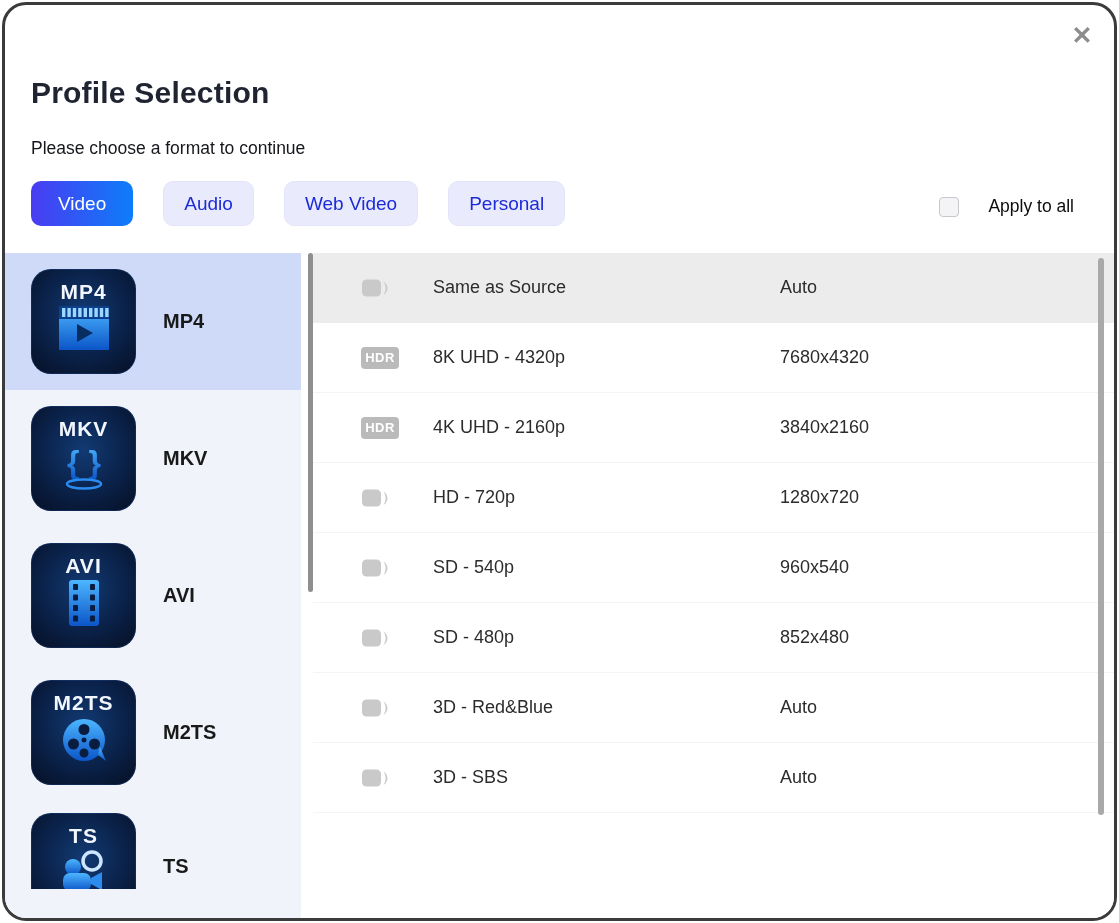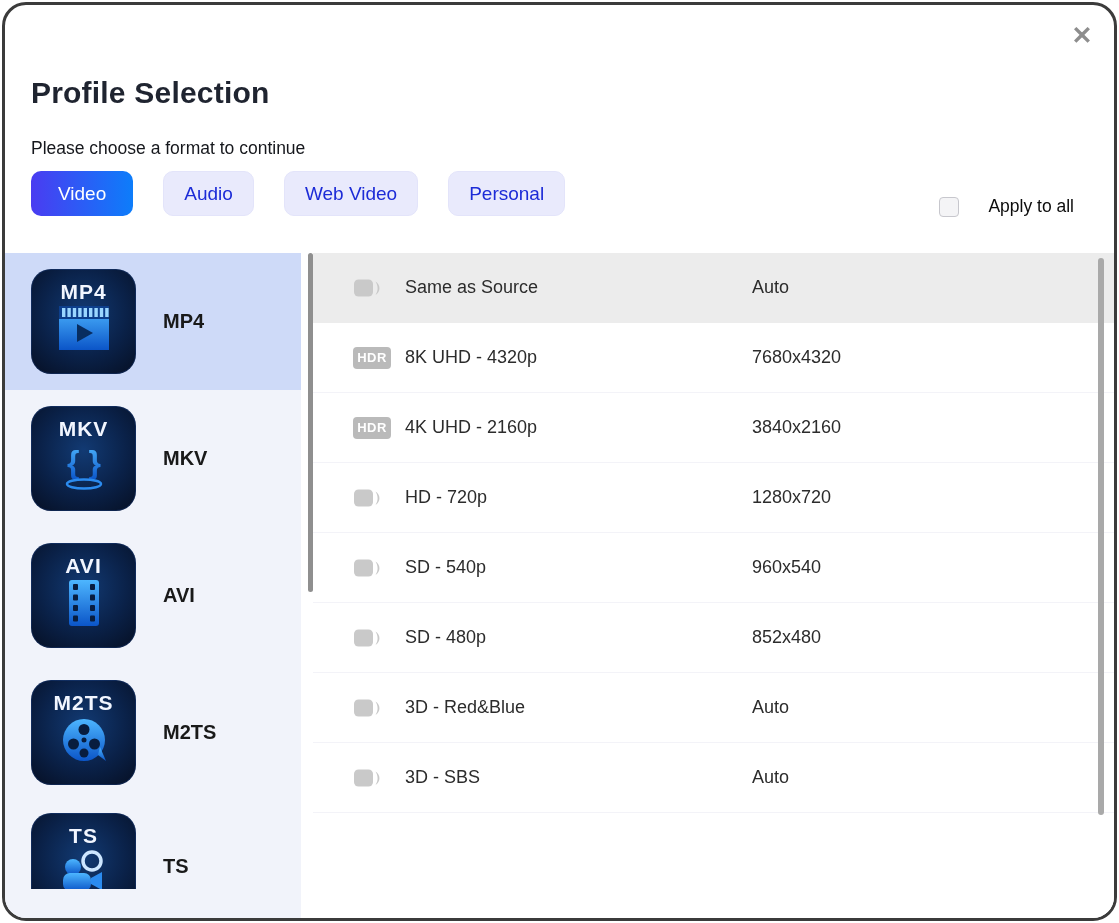--- a/index.html
+++ b/index.html
@@ -19,21 +19,21 @@
     background:none;border:none;padding:0;
   }
   .title{
     position:absolute;left:26px;top:71px;margin:0;
     font-size:30px;font-weight:bold;color:#1f2430;letter-spacing:.2px;
   }
   .subtitle{
     position:absolute;left:26px;top:133px;margin:0;
     font-size:17.5px;color:#15171c;
   }
-  .tabs{position:absolute;left:26px;top:166px;display:flex;gap:30px;}
+  .tabs{position:absolute;left:26px;top:176px;display:flex;gap:30px;}
   .tab{
     height:45px;padding:0 20px;border-radius:10px;border:1px solid #e3e4fa;
     background:#e9eafc;color:#1c2bd7;font-size:19px;
     font-family:"Liberation Sans", sans-serif;
     display:flex;align-items:center;cursor:pointer;
   }
   .tab.selected{
     background:linear-gradient(90deg,#4a3cf1 0%,#0d7dfa 100%);
     color:#ffffff;border:none;padding:0 27px;
   }
@@ -73,25 +73,25 @@
   .icon-clip{flex:none;}
   .sidebar-thumb{
     position:absolute;left:303px;top:248px;width:5px;height:339px;
     background:#8f8f8f;border-radius:3px;
   }
 
   .list{
     position:absolute;left:308px;right:0;top:248px;bottom:0;background:#fff;
   }
   .row{
-    height:70px;display:flex;align-items:center;
+    height:70px;display:flex;align-items:center;padding-left:48px;
     box-sizing:border-box;border-bottom:1px solid #f3f3f8;cursor:pointer;
   }
   .row.selected{background:#ececec;border-bottom-color:#ececec;}
-  .badge-col{width:52px;display:flex;align-items:center;flex:none;margin-left:40px;}
+  .badge-col{width:72px;display:flex;align-items:center;flex:none;}
   .hdr-badge{
     width:38px;height:22px;border-radius:4px;background:#bababa;
     color:#ffffff;font-size:13px;font-weight:bold;letter-spacing:.5px;
     display:flex;align-items:center;justify-content:center;
   }
   .row-name{width:347px;font-size:18px;color:#2c2c2c;flex:none;}
   .row-res{font-size:18px;color:#2c2c2c;}
   .list-thumb{
     position:absolute;right:10px;top:5px;width:6px;height:557px;
     background:#a9a9a9;border-radius:3px;

